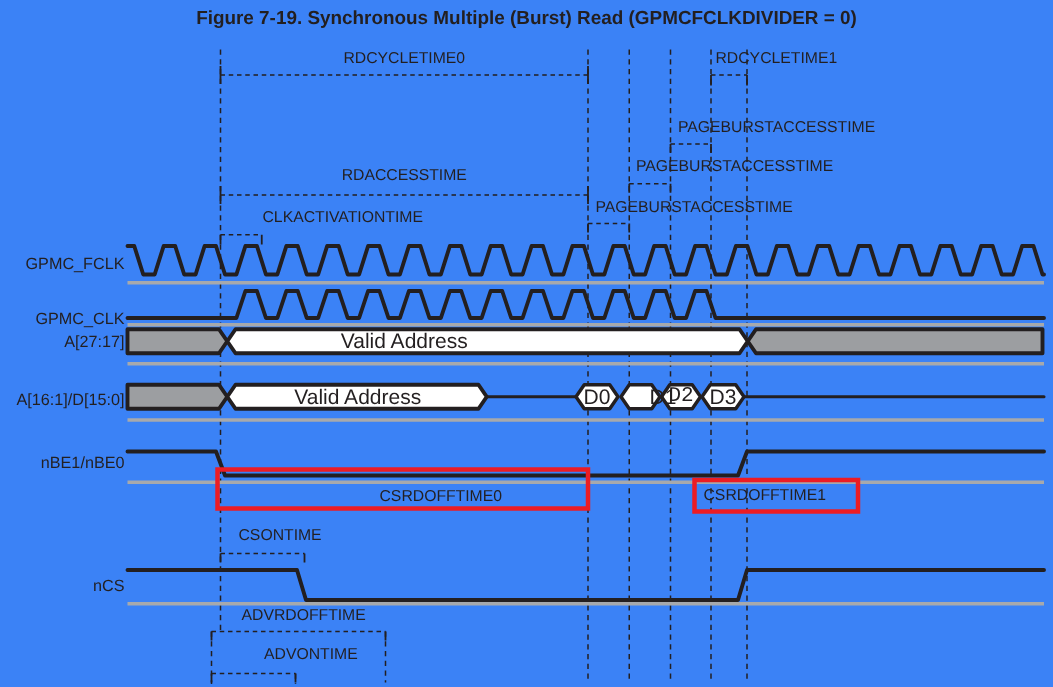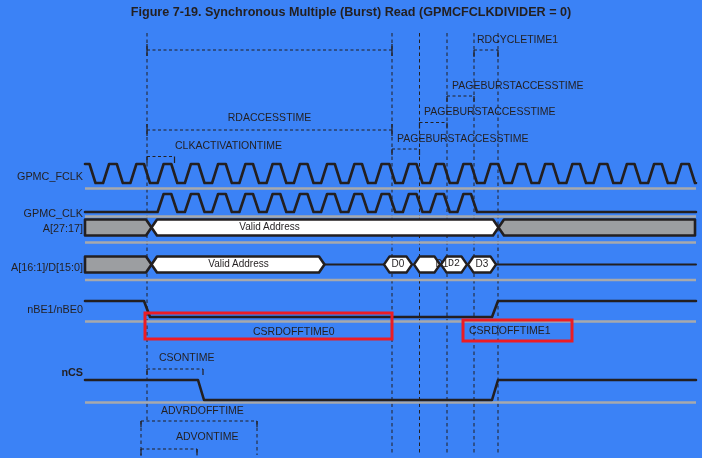--- a/index.html
+++ b/index.html
@@ -3,21 +3,21 @@
 <meta charset="utf-8">
 <style>
   html,body{margin:0;padding:0;background:#fff;}
   .frame{position:relative;width:702px;height:458px;background:#3b82f6;overflow:hidden;
          font-family:"Liberation Sans", sans-serif;color:#231f20;}
   .title{position:absolute;left:0;top:5px;width:702px;text-align:center;
          font-size:12.6px;font-weight:bold;letter-spacing:0;}
   svg{position:absolute;left:0;top:0;}
   .lbl{position:absolute;font-size:10.5px;line-height:12px;white-space:nowrap;z-index:5;}
   .ctr{text-align:center;}
-  .busval{font-size:10px;line-height:12px;}
+  .busval{font-size:14px;line-height:12px;}
   .sig{position:absolute;left:2px;width:81px;text-align:right;font-size:10.8px;
        line-height:12px;white-space:nowrap;z-index:5;}
 </style>
 </head>
 <body>
 
 <div class="frame">
 
   <div class="title">Figure 7-19. Synchronous Multiple (Burst) Read (GPMCFCLKDIVIDER = 0)</div>
 
@@ -79,20 +79,21 @@
       <path d="M414,264.5 L419.5,256.5 L434.5,256.5 L440,264.5 L434.5,272.5 L419.5,272.5 Z" fill="#ffffff" stroke="#231f20" stroke-width="2.3" stroke-linejoin="round" stroke-linecap="round"></path>
       <path d="M441,264.5 L446.5,256.5 L461.5,256.5 L467,264.5 L461.5,272.5 L446.5,272.5 Z" fill="#ffffff" stroke="#231f20" stroke-width="2.3" stroke-linejoin="round" stroke-linecap="round"></path>
       <path d="M468,264.5 L473.5,256.5 L490.5,256.5 L496,264.5 L490.5,272.5 L473.5,272.5 Z" fill="#ffffff" stroke="#231f20" stroke-width="2.3" stroke-linejoin="round" stroke-linecap="round"></path>
       <path d="M496,264.5 L696,264.5" fill="none" stroke="#231f20" stroke-width="2" stroke-linejoin="round" stroke-linecap="round"></path>
       <path d="M85,301 L144,301 L150,317 L492,317 L498,301 L696,301" fill="none" stroke="#231f20" stroke-width="2.6" stroke-linejoin="round" stroke-linecap="round"></path>
       <path d="M85,380 L198,380 L204,400 L492,400 L498,380 L696,380" fill="none" stroke="#231f20" stroke-width="2.6" stroke-linejoin="round" stroke-linecap="round"></path>
       <rect x="145" y="313" width="247" height="26" fill="none" stroke="#ec1c24" stroke-width="3"></rect>
       <rect x="463" y="320" width="109" height="21" fill="none" stroke="#ec1c24" stroke-width="3"></rect>
     </svg>
 
+  <div class="lbl ctr" style="left:147px;top:33px;width:245px;">RDCYCLETIME0</div>
   <div class="lbl" style="left:477px;top:33px;">RDCYCLETIME1</div>
   <div class="lbl" style="left:452px;top:79px;">PAGEBURSTACCESSTIME</div>
   <div class="lbl" style="left:424px;top:105px;">PAGEBURSTACCESSTIME</div>
   <div class="lbl" style="left:397px;top:132px;">PAGEBURSTACCESSTIME</div>
   <div class="lbl ctr" style="left:147px;top:111px;width:245px;">RDACCESSTIME</div>
   <div class="lbl" style="left:158px;top:139px;margin-left:17px;">CLKACTIVATIONTIME</div>
   <div class="lbl" style="left:253px;top:325px;">CSRDOFFTIME0</div>
   <div class="lbl" style="left:469px;top:324px;">CSRDOFFTIME1</div>
   <div class="lbl" style="left:159px;top:351px;">CSONTIME</div>
   <div class="lbl" style="left:161px;top:404px;">ADVRDOFFTIME</div>
@@ -103,14 +104,14 @@
   <div class="lbl busval ctr" style="left:384px;top:258px;width:28px;">D0</div>
   <div class="lbl busval ctr" style="left:429px;top:258px;width:26px;">D1</div>
   <div class="lbl busval ctr" style="left:441px;top:258px;width:26px;font-family:Liberation Mono, monospace;">D2</div>
   <div class="lbl busval ctr" style="left:468px;top:258px;width:28px;">D3</div>
 
   <div class="sig" style="top:170px;">GPMC_FCLK</div>
   <div class="sig" style="top:207px;">GPMC_CLK</div>
   <div class="sig" style="top:222px;">A[27:17]</div>
   <div class="sig" style="top:261px;">A[16:1]/D[15:0]</div>
   <div class="sig" style="top:303px;">nBE1/nBE0</div>
-  <div class="sig" style="top:366px;font-weight:bold;">nCS</div>
+  <div class="sig" style="top:385px;">nCS</div>
 </div>
 
 </body></html>

